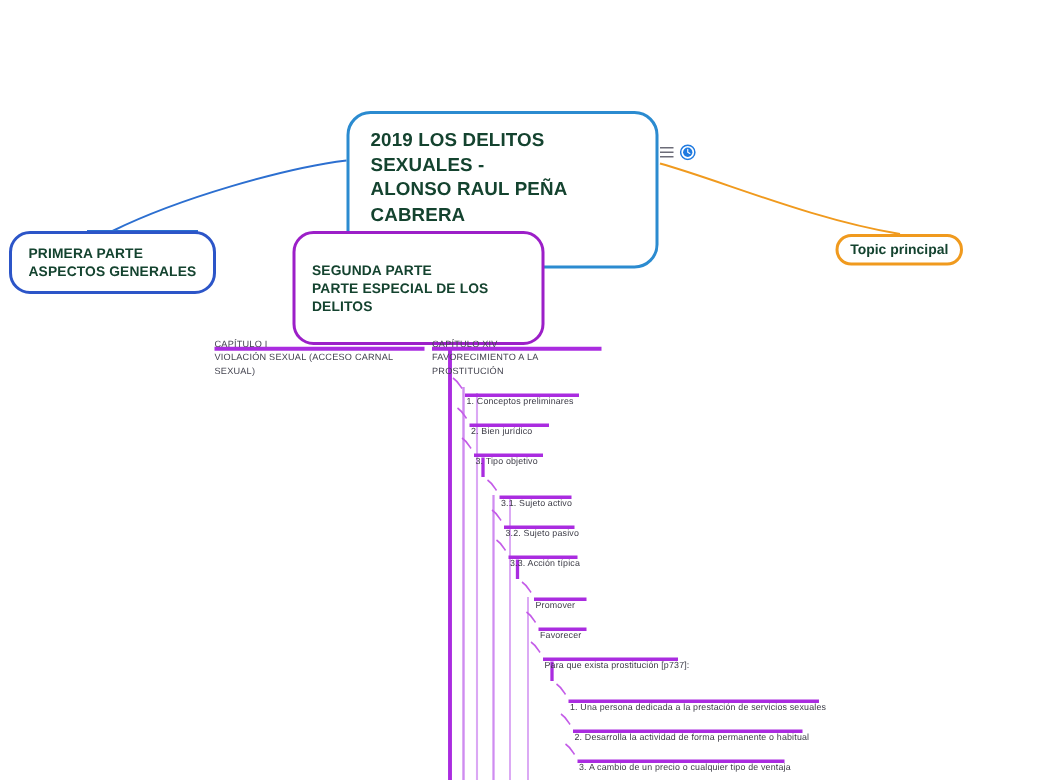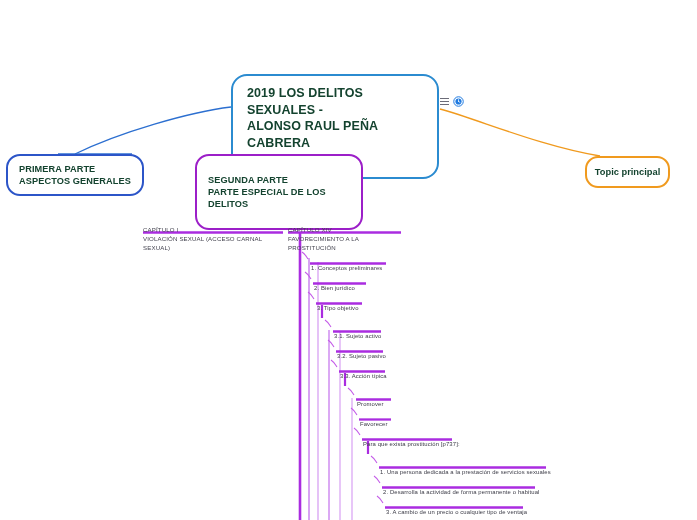--- a/index.html
+++ b/index.html
@@ -74,24 +74,24 @@
     left: 195px;
     top: 154px;
     width: 168px;
     border-color: #9c1fc8;
     font-size: 9.2px;
     letter-spacing: 0.1px;
   }
   #node-segunda .node-inner { padding: 18px 11px; }
 
   #node-topic {
-    left: 585px;
+    left: 557px;
     top: 156px;
     width: 85px;
-    height: 32px;
+    height: 21px;
     border-color: #f09a1e;
     border-radius: 13px;
     font-size: 9.3px;
     justify-content: center;
   }
   #node-topic .node-inner { padding: 0; }
 
   
   .uitem {
     position: absolute;

